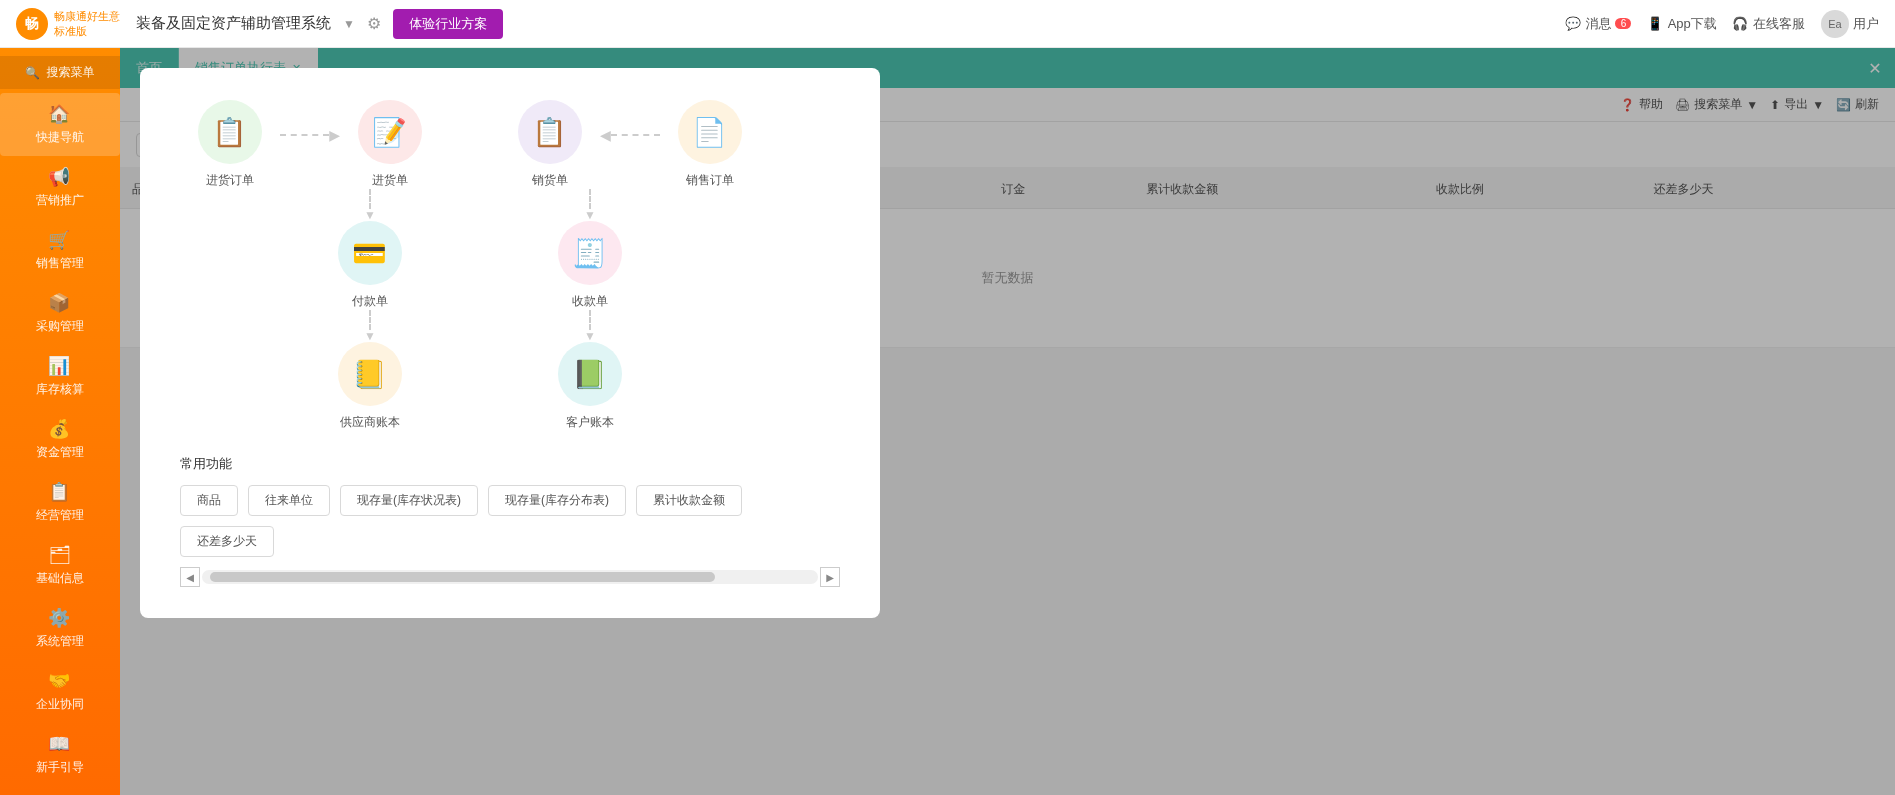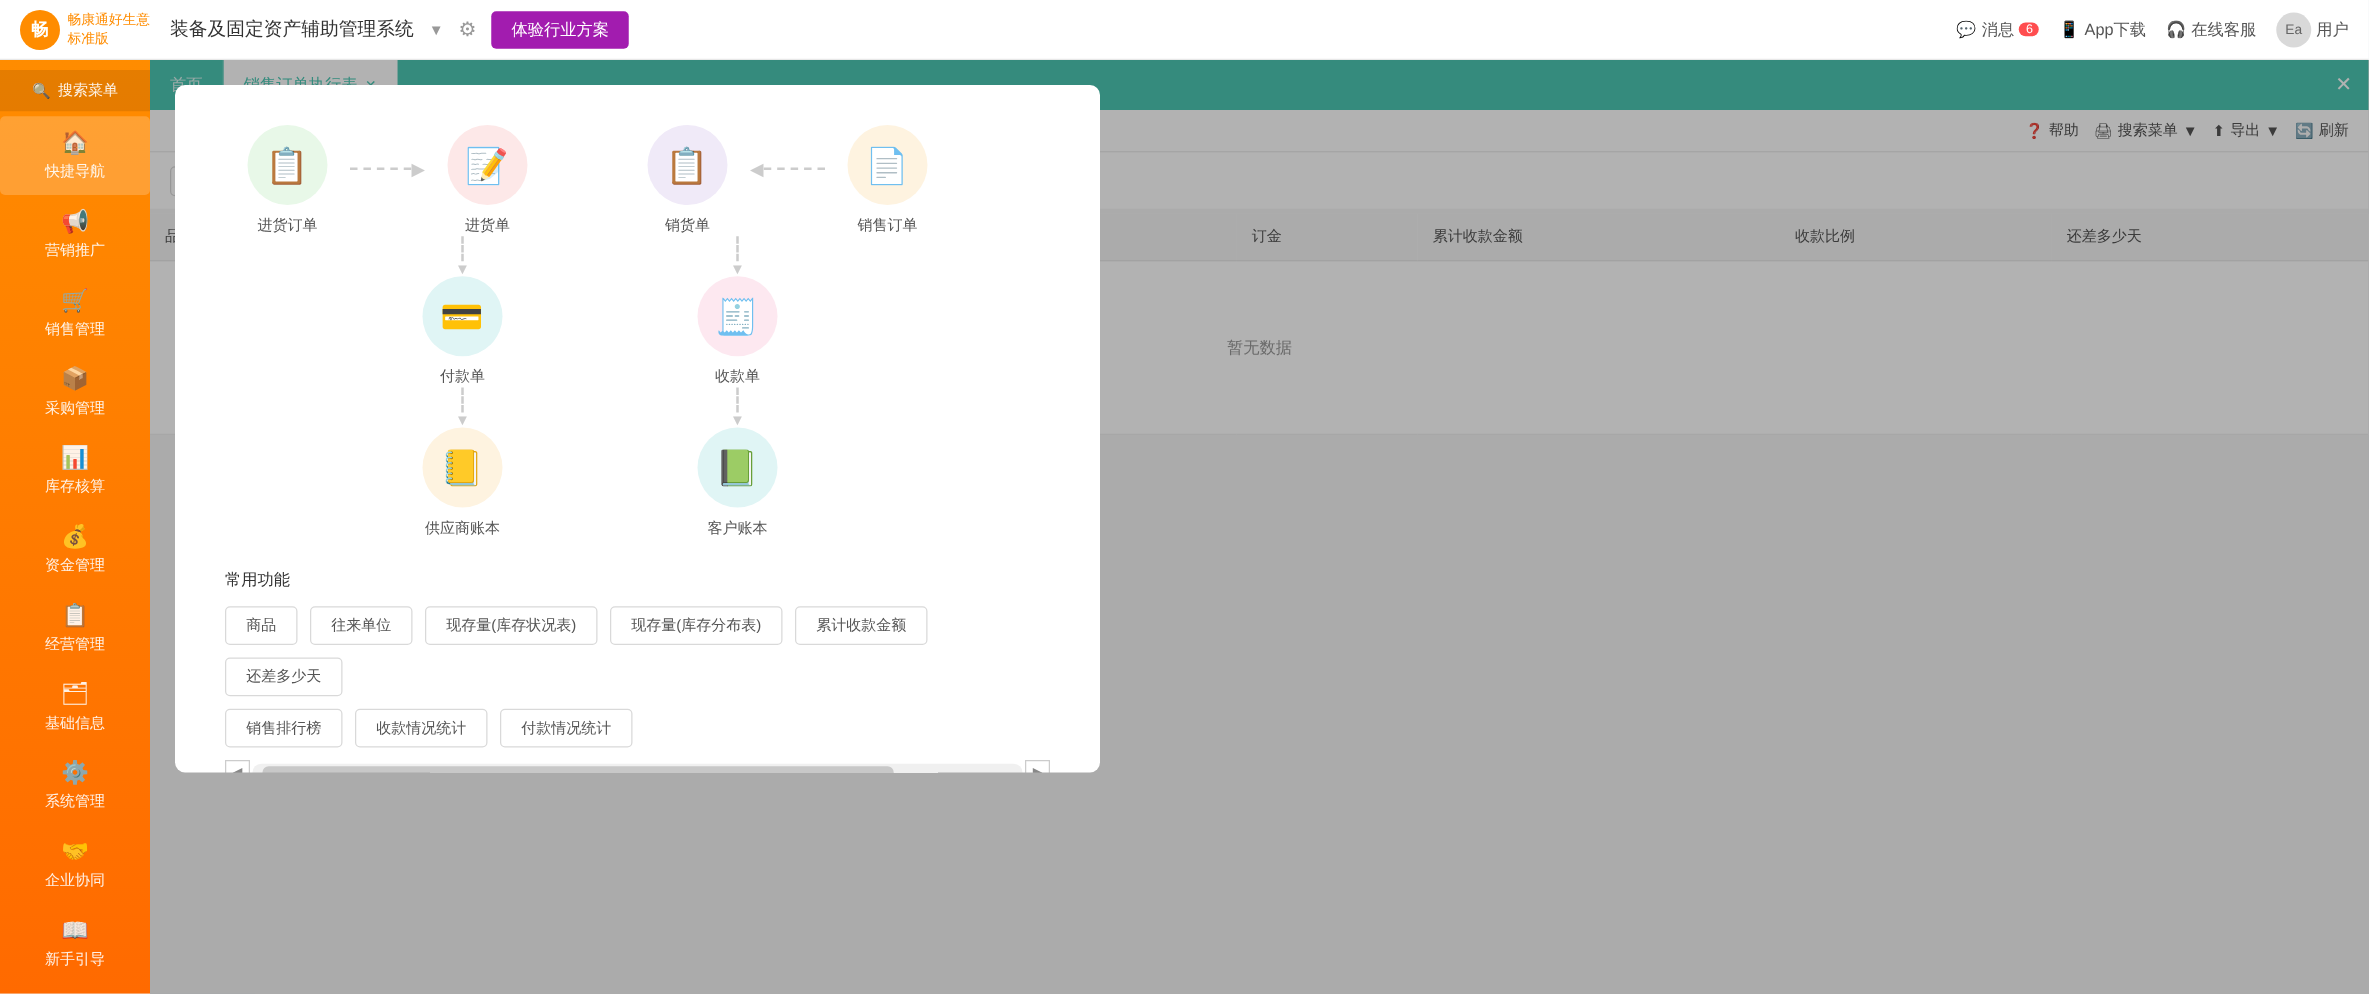--- a/index.html
+++ b/index.html
@@ -635,25 +635,20 @@
     <div class="common-functions">
       <div class="common-title">常用功能</div>
       <div class="func-row">
         <button class="func-btn">商品</button>
         <button class="func-btn">往来单位</button>
         <button class="func-btn">现存量(库存状况表)</button>
         <button class="func-btn">现存量(库存分布表)</button>
         <button class="func-btn">累计收款金额</button>
         <button class="func-btn">还差多少天</button>
       </div>
-      <div class="func-row">
-        <button class="func-btn">销售排行榜</button>
-        <button class="func-btn">收款情况统计</button>
-        <button class="func-btn">付款情况统计</button>
-      </div>
     </div>
 
     <div class="modal-bottom-row">
       <div style="width:20px; height:20px; border:1px solid #ccc; display:flex; align-items:center; justify-content:center; cursor:pointer; font-size:10px; color:#888;">◀</div>
       <div style="flex:1; height:14px; background:#f0f0f0; border-radius:7px; overflow:hidden; margin:0 2px;">
         <div style="margin:2px 8px; height:10px; background:#c8c8c8; border-radius:5px; width:82%;"></div>
       </div>
       <div style="width:20px; height:20px; border:1px solid #ccc; display:flex; align-items:center; justify-content:center; cursor:pointer; font-size:10px; color:#888;">▶</div>
     </div>
 

